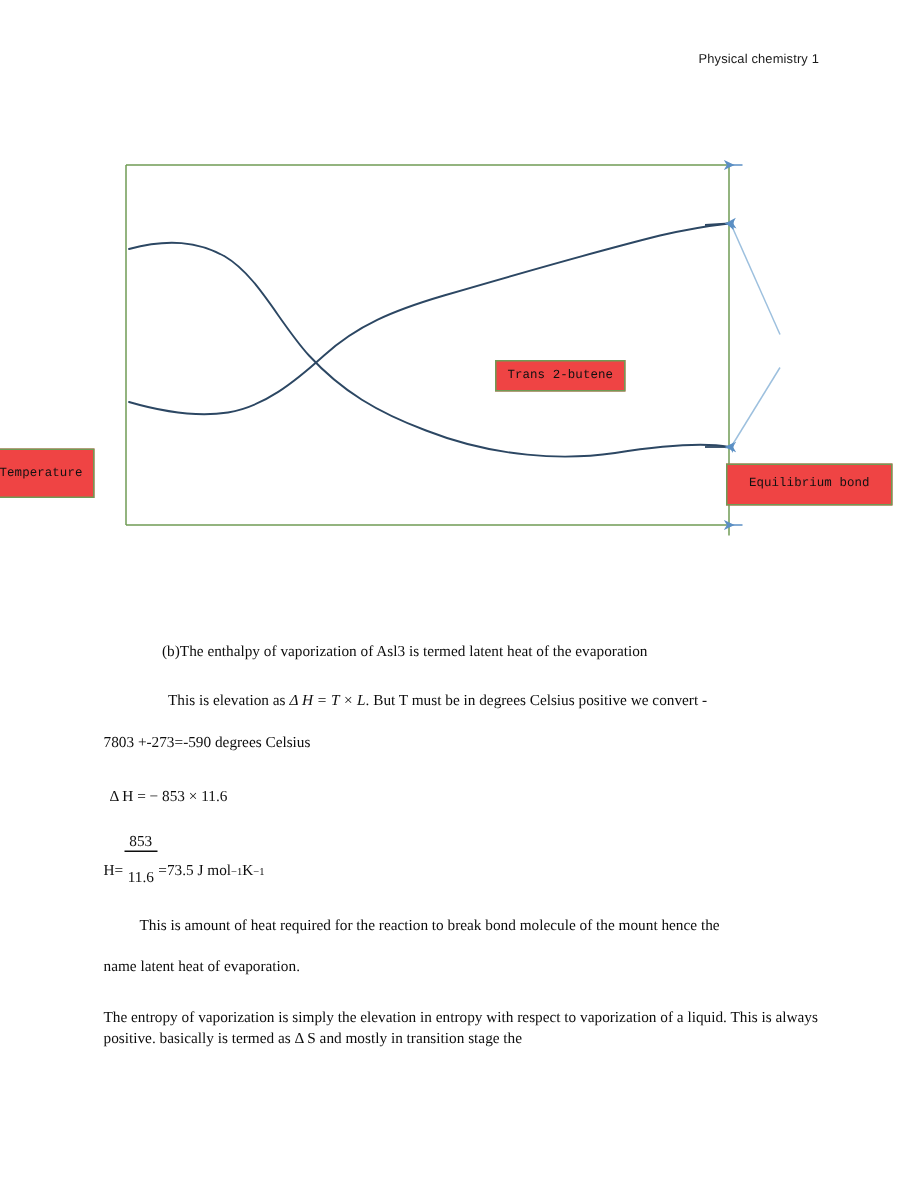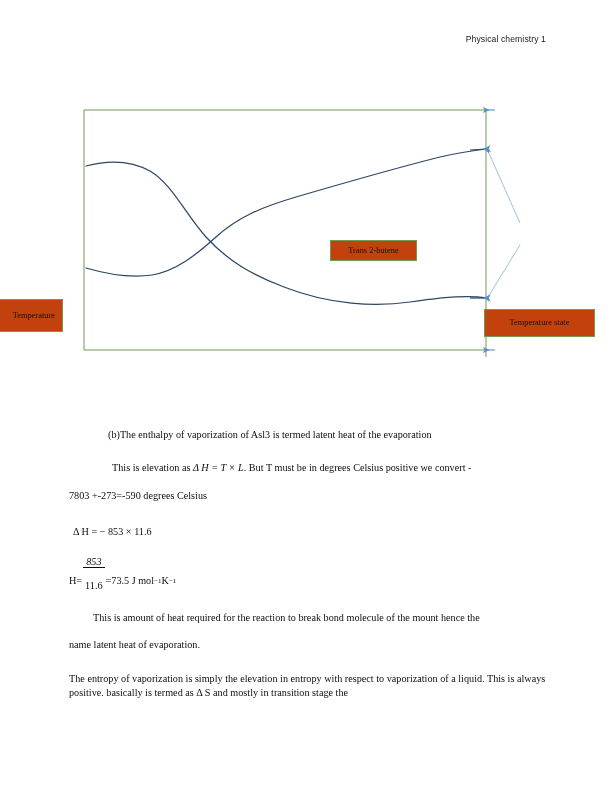--- a/index.html
+++ b/index.html
@@ -47,22 +47,22 @@
     height: 310px;
   }
   .figure svg {
     display: block;
   }
 
   .callout {
     position: absolute;
     box-sizing: border-box;
     border: 1px solid #6f9b55;
-    background: #c2410c;
-    font-family: Liberation Serif, serif;
+    background: #ef4444;
+    font-family: Liberation Mono, monospace;
     font-size: 8.3px;
     color: #111111;
     display: flex;
     align-items: center;
     justify-content: center;
     text-align: center;
     line-height: 1.1;
     letter-spacing: 0.05px;
   }
 
@@ -140,21 +140,20 @@
     display: inline-flex;
     flex-direction: column;
     align-items: center;
     vertical-align: middle;
     margin: 0 1px;
     line-height: 1.02;
   }
   .frac .num {
     font-size: 10.2px;
     padding: 0 2px;
-    font-style: italic;
   }
   .frac .den {
     font-size: 10.2px;
     padding: 13px 2px;
     border-top: 1px solid #0d0d0d;
   }
   .sup { font-size: 7px; vertical-align: super; }
 </style>
 </head>
 <body>
@@ -200,21 +199,21 @@
       </g>
 
       <g>
         <line x1="520" y1="128" x2="488" y2="56" stroke="#9dc0de" stroke-width="1" marker-end="url(#arrowBlue)"></line>
         <line x1="520" y1="150" x2="488" y2="202" stroke="#9dc0de" stroke-width="1" marker-end="url(#arrowBlue)"></line>
       </g>
     </svg>
 
     <div class="callout" id="callout-temperature">Temperature</div>
     <div class="callout" id="callout-trans2butene">Trans 2-butene</div>
-    <div class="callout" id="callout-equilibrium">Temperature state</div>
+    <div class="callout" id="callout-equilibrium">Equilibrium bond</div>
   </div>
 
   <div class="body-text">
 
     <div class="para" id="para-b">(b)The enthalpy of vaporization of Asl3 is termed latent heat of the evaporation</div>
 
     <div class="para" id="para-calc"><span>This is elevation as </span><span class="eq">Δ H = T × L</span><span>. But T must be in degrees Celsius positive we convert -</span></div>
 
     <div class="para" id="para-calc2">7803 +-273=-590 degrees Celsius</div>
 

